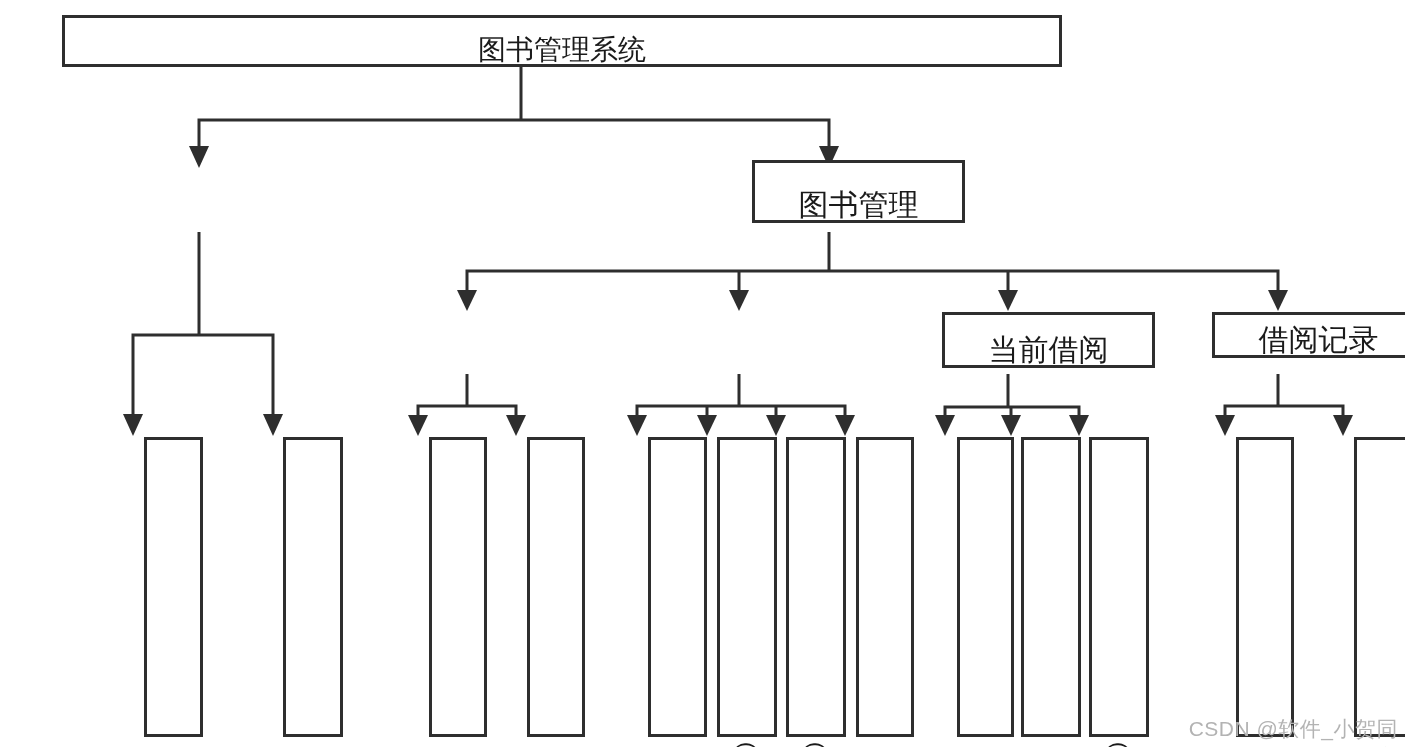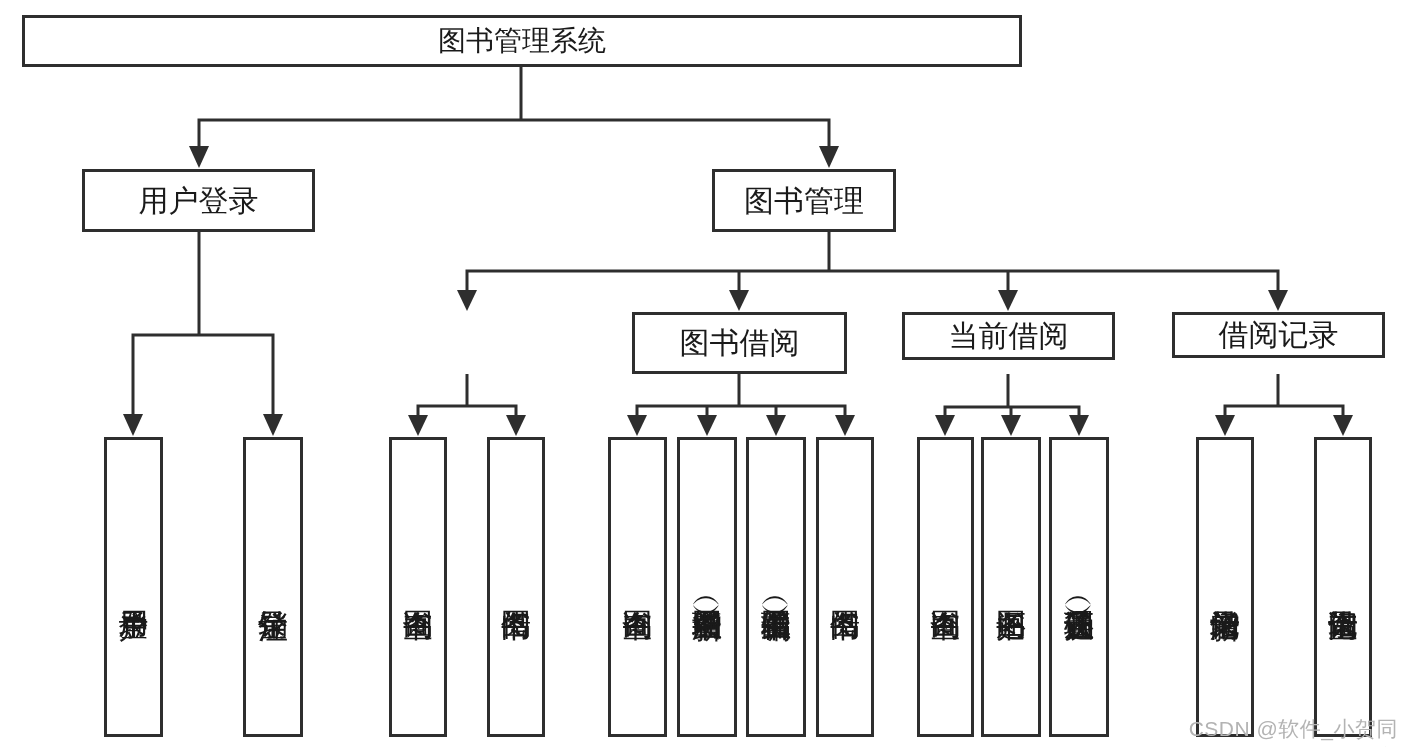--- a/index.html
+++ b/index.html
@@ -15,26 +15,27 @@
   svg.connectors {
     position: absolute;
     left: 0; top: 0;
     width: 1405px; height: 747px;
   }
   .node {
     position: absolute;
     border: 3px solid #2e2e2e;
     background: #ffffff;
     display: flex;
-    align-items: center;
+    align-items: flex-end;
     justify-content: center;
     color: #1a1a1a;
     font-size: 30px;
     line-height: 1;
     white-space: nowrap;
+    margin-left: 40px;
   }
   .node.lvl1 { font-size: 28px; }
   .node.vertical span {
     writing-mode: vertical-rl;
     text-orientation: mixed;
     white-space: nowrap;
   }
   .watermark {
     position: absolute;
     left: 1186px;
@@ -89,31 +90,25 @@
       <polygon points="1069,415 1089,415 1079,436"></polygon>
       <polygon points="1215,415 1235,415 1225,436"></polygon>
       <polygon points="1333,415 1353,415 1343,436"></polygon>
     </g>
   </svg>
 
   <div class="node lvl1" style="left:22px;top:15px;width:1000px;height:52px">
     <span>图书管理系统</span>
   </div>
 
-  <div class="node" style="left:82px;top:169px;width:233px;height:63px">
-    <span>用户登录</span>
-  </div>
-  <div class="node" style="left:712px;top:169px;width:184px;height:63px">
+  <div class="node" style="left:712px;top:160px;width:213px;height:63px">
     <span>图书管理</span>
   </div>
 
-  <div class="node" style="left:632px;top:312px;width:215px;height:62px">
-    <span>图书借阅</span>
-  </div>
-  <div class="node" style="left:902px;top:312px;width:213px;height:48px">
+  <div class="node" style="left:902px;top:312px;width:213px;height:56px">
     <span>当前借阅</span>
   </div>
   <div class="node" style="left:1172px;top:312px;width:213px;height:46px">
     <span>借阅记录</span>
   </div>
 
   <div class="node vertical" style="left:104px;top:437px;width:59px;height:300px">
     <span>用户登录</span>
   </div>
   <div class="node vertical" style="left:243px;top:437px;width:60px;height:300px">

